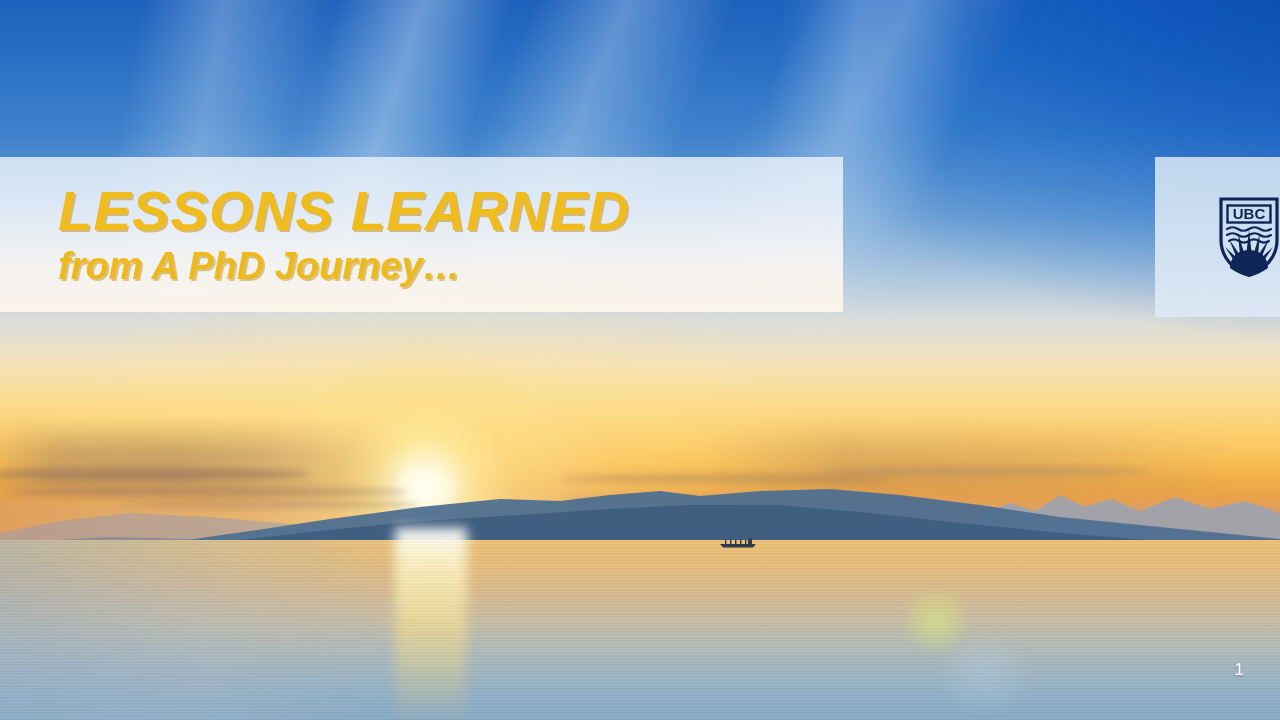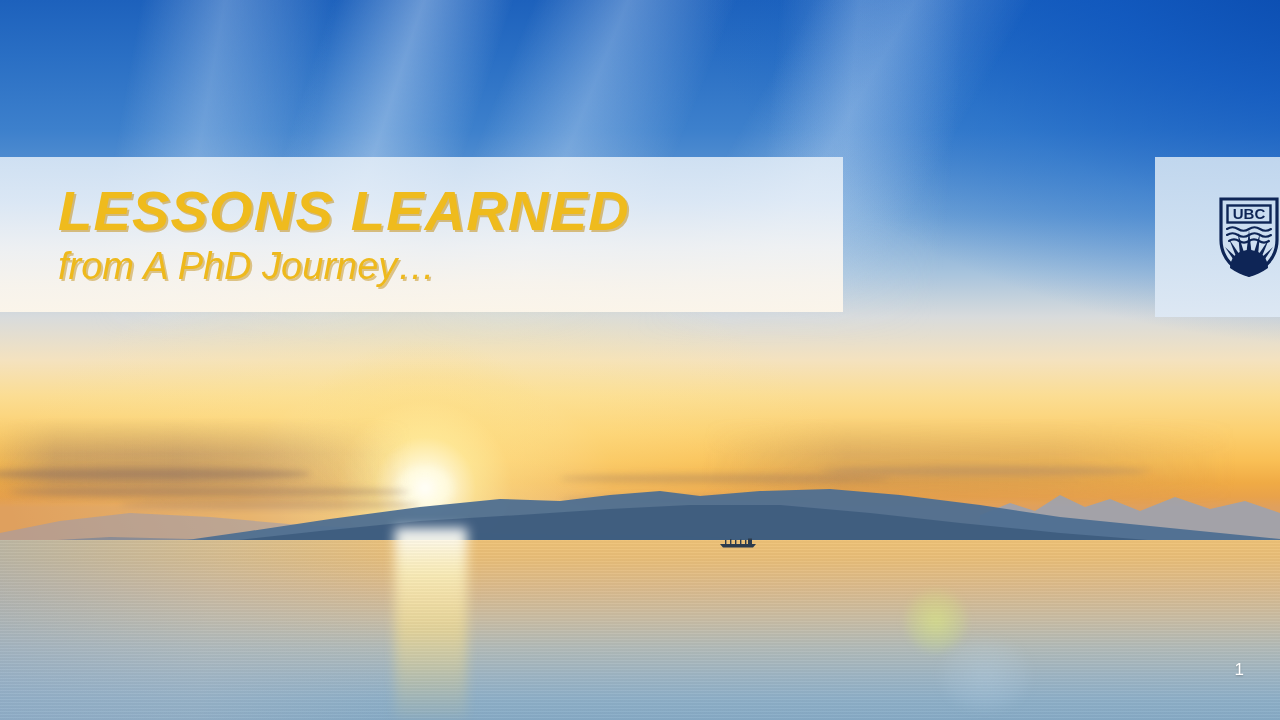--- a/index.html
+++ b/index.html
@@ -151,21 +151,21 @@
     font-style: italic;
     letter-spacing: 1.2px;
     line-height: 1.02;
     margin: 0 0 8px 0;
     text-shadow: 2px 2px 0 rgba(196,146,28,0.55);
     white-space: nowrap;
   }
   .title-sub {
     color: #eeb91c;
     font-size: 38px;
-    font-weight: normal;
+    font-weight: bold;
     font-style: italic;
     line-height: 1.05;
     margin: 0;
     text-shadow: 2px 2px 0 rgba(196,146,28,0.50);
     white-space: nowrap;
   }
 
   
   .logo-panel {
     position: absolute;

